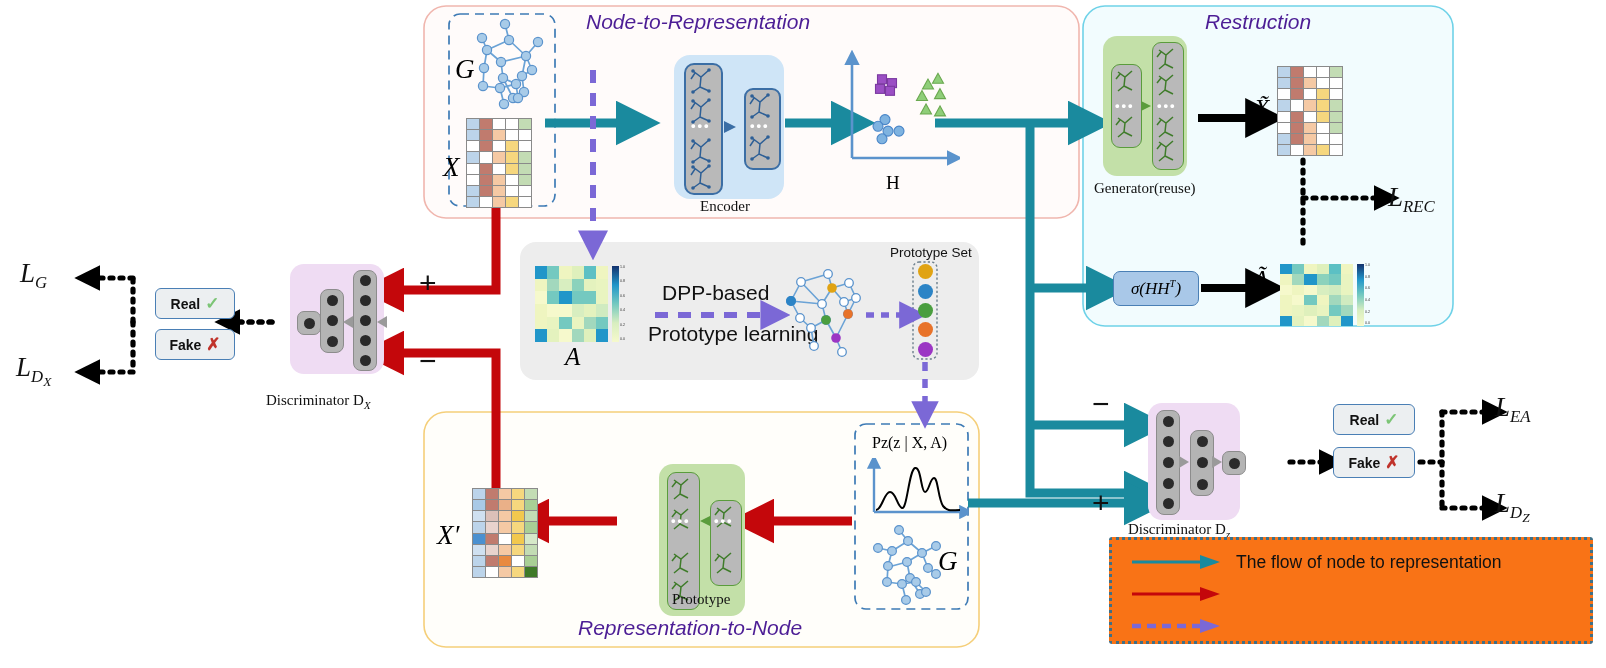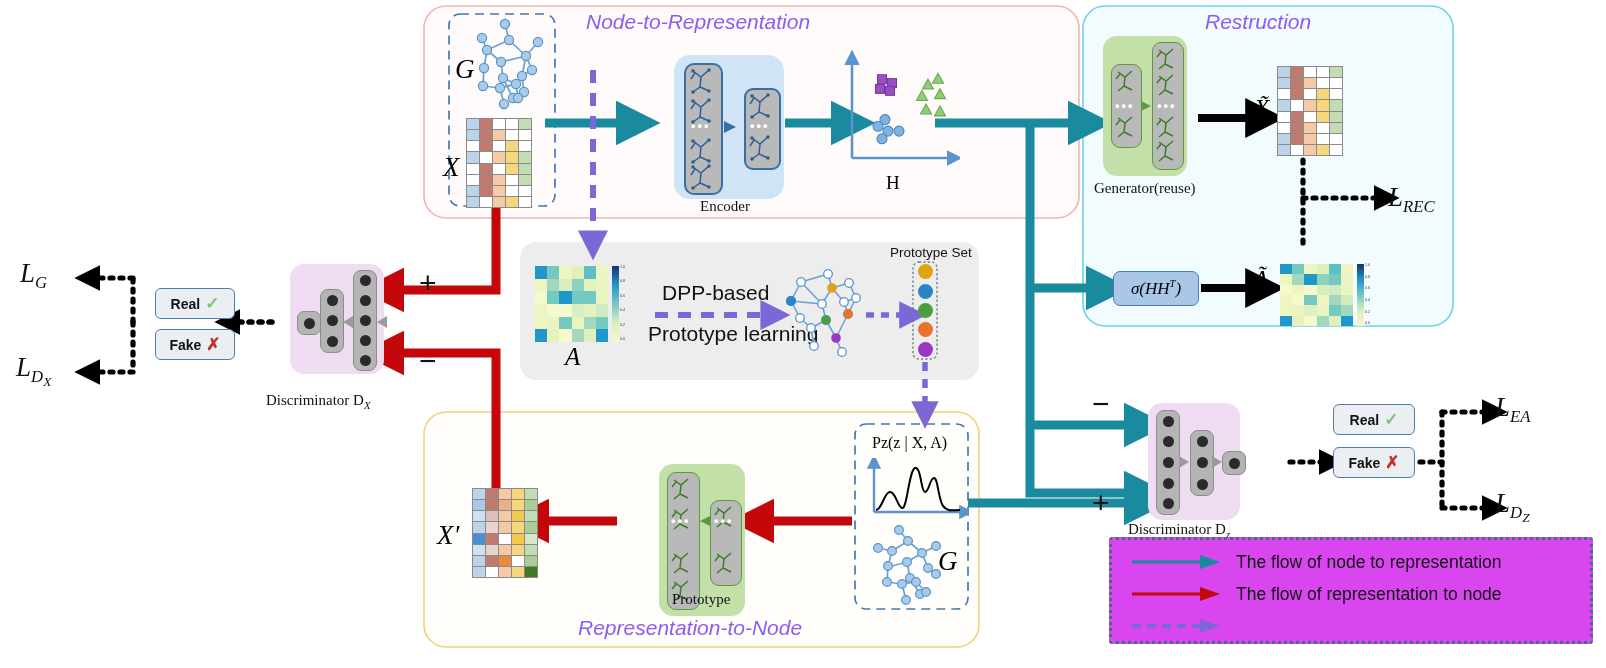--- a/index.html
+++ b/index.html
@@ -2,21 +2,21 @@
 <html><head>
 <meta charset="utf-8">
 <style>
   html,body{margin:0;padding:0;background:#fff;}
   body{width:1606px;height:668px;font-family:"Liberation Sans",sans-serif;overflow:hidden;}
   #stage{position:relative;width:1606px;height:668px;}
   svg.layer{position:absolute;left:0;top:0;width:1606px;height:668px;}
   .abs{position:absolute;}
   .mathi{font-family:"Liberation Serif",serif;font-style:italic;}
   .mathr{font-family:"Liberation Serif",serif;}
-  .panel-title{font-family:"Liberation Sans",sans-serif;font-style:italic;font-size:21px;color:#8b5cf6;white-space:nowrap;}
+  .panel-title{font-family:"Liberation Sans",sans-serif;font-style:italic;font-size:21px;color:#4c1d95;white-space:nowrap;}
   .cap{font-family:"Liberation Serif",serif;font-size:15px;color:#111;white-space:nowrap;}
   .legend-text{font-size:17.5px;color:#111;white-space:nowrap;}
   .rl-box{border:1.6px solid #4a7fb5;background:#eceff1;border-radius:6px;
           display:flex;align-items:center;justify-content:center;gap:5px;
           font-weight:bold;font-size:14px;color:#111;}
   .matrix{display:grid;background:#8a8a8a;border:1.5px solid #8a8a8a;gap:1px;}
   .matrix div{width:100%;height:100%;}
   .heat{display:grid;gap:0;}
   .heat div{width:100%;height:100%;}
   .dots{color:#fff;letter-spacing:2px;font-size:13px;font-weight:bold;}
@@ -680,34 +680,33 @@
 <div class="abs rl-box" style="left:1333px;top:447px;width:80px;height:29px;">
   <span>Fake</span>
   <span style="color:#c0332b;font-size:17px;">✗</span>
 </div>
 
 <div class="abs loss" style="left:1495px;top:392px;"><span>L</span><sub>EA</sub></div>
 <div class="abs loss" style="left:1495px;top:488px;"><span>L</span><sub><span>D</span><sub style="font-size:0.8em;">Z</sub></sub></div>
 
 <div class="abs loss" style="left:1388px;top:182px;"><span>L</span><sub>REC</sub></div>
 
-<div class="abs" id="legend-box" style="left:1109px;top:537px;width:484px;height:107px;border:3px dotted #3f6f86;border-radius:3px;background:#d946ef;padding:6px 0 0 0;box-sizing:border-box;">
+<div class="abs" id="legend-box" style="left:1109px;top:537px;width:484px;height:107px;border:3px dotted #3f6f86;border-radius:3px;background:#f97316;padding:6px 0 0 0;box-sizing:border-box;">
       <div style="display: flex; align-items: center; height: 32px; padding-left: 18px; gap: 14px;">
         <svg width="92" height="16" viewBox="0 0 92 16">
           <line x1="2" y1="8" x2="72" y2="8" stroke="#1a8a9e" stroke-width="3.2"></line>
           <polygon points="70,1 90,8 70,15" fill="#1a8a9e"></polygon>
         </svg>
         <span class="legend-text">The flow of node to representation</span>
       </div>
       <div style="display: flex; align-items: center; height: 32px; padding-left: 18px; gap: 14px;">
         <svg width="92" height="16" viewBox="0 0 92 16">
           <line x1="2" y1="8" x2="72" y2="8" stroke="#c4070b" stroke-width="3.2"></line>
           <polygon points="70,1 90,8 70,15" fill="#c4070b"></polygon>
         </svg>
-        <span class="legend-text">The flow of representation to node</span>
       </div>
       <div style="display: flex; align-items: center; height: 32px; padding-left: 18px; gap: 14px;">
         <svg width="92" height="16" viewBox="0 0 92 16">
           <line x1="2" y1="8" x2="72" y2="8" stroke="#7b68d6" stroke-width="4.5" stroke-dasharray="9 6"></line>
           <polygon points="70,1 90,8 70,15" fill="#7b68d6"></polygon>
         </svg>
       </div>
     </div>
 
 </div>

